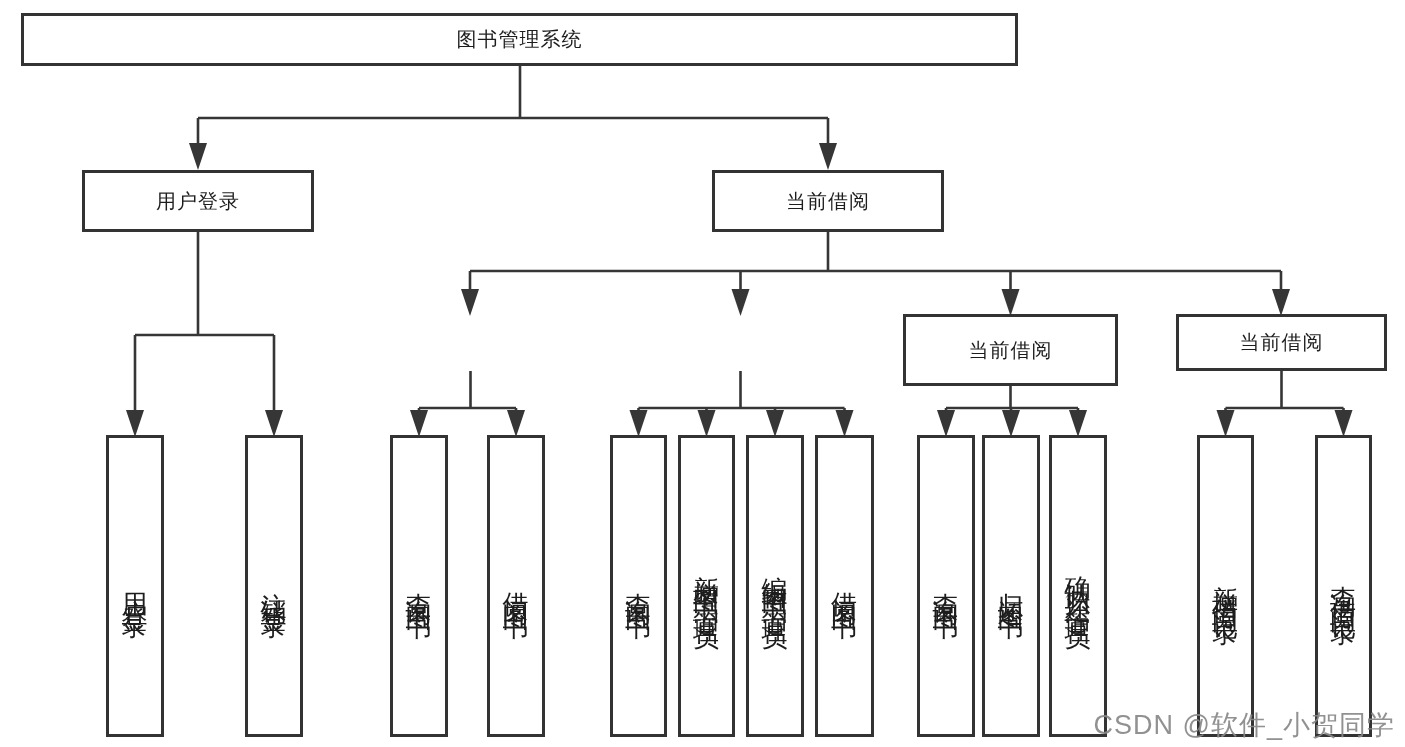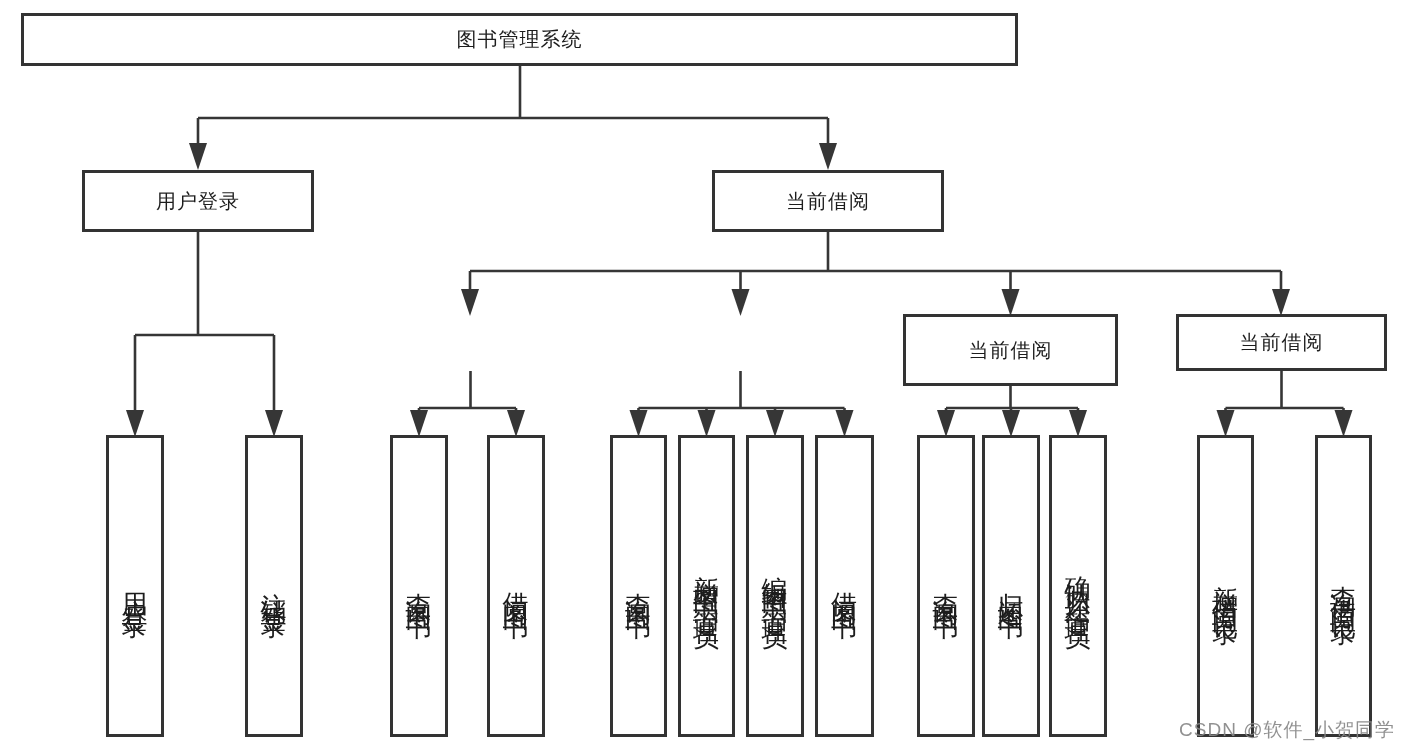--- a/index.html
+++ b/index.html
@@ -30,21 +30,21 @@
   
   .l1{left:106px;width:58px;}  .l2{left:245px;width:58px;}
   .l3{left:390px;width:58px;}  .l4{left:487px;width:58px;}
   .l5{left:610px;width:57px;}  .l6{left:678px;width:57px;}
   .l7{left:746px;width:58px;}  .l8{left:815px;width:59px;}
   .l9{left:917px;width:58px;}  .l10{left:982px;width:58px;}
   .l11{left:1049px;width:58px;} .l12{left:1197px;width:57px;}
   .l13{left:1315px;width:57px;}
   .watermark{
     position:absolute;right:10px;bottom:4px;z-index:3;
-    font-size:19px;color:rgba(136,136,136,0.92);letter-spacing:1px;
+    font-size:27px;color:rgba(136,136,136,0.92);letter-spacing:1px;
     white-space:nowrap;
     text-align:right;
   }
 </style>
 </head>
 <body>
 
 <div class="stage">
 
   <svg class="connectors" width="1405" height="747" viewBox="0 0 1405 747">

